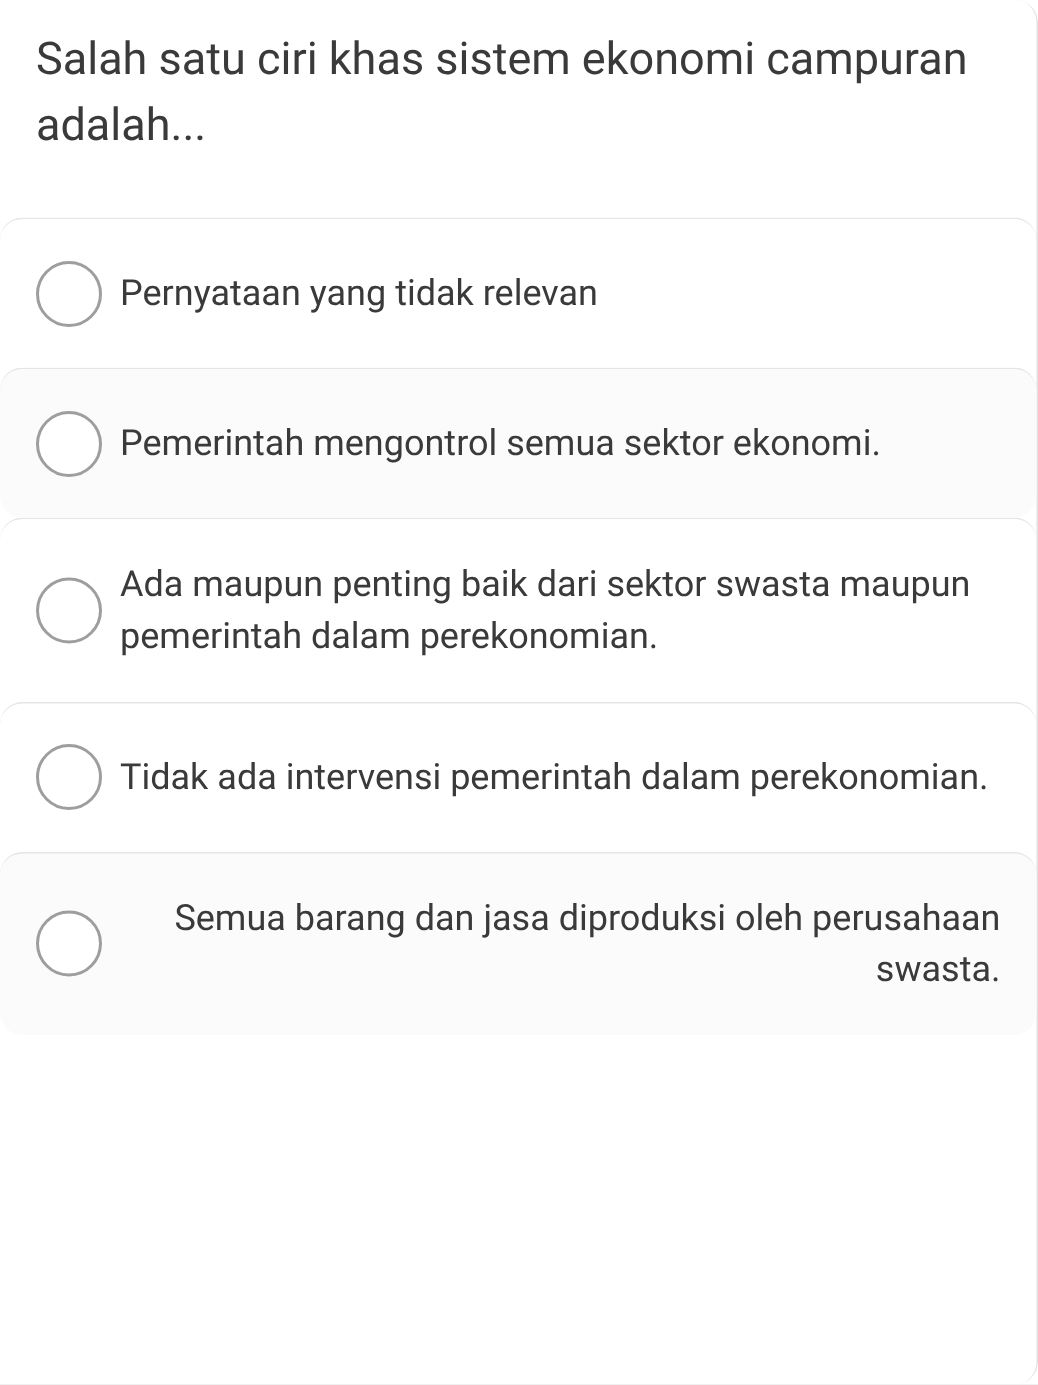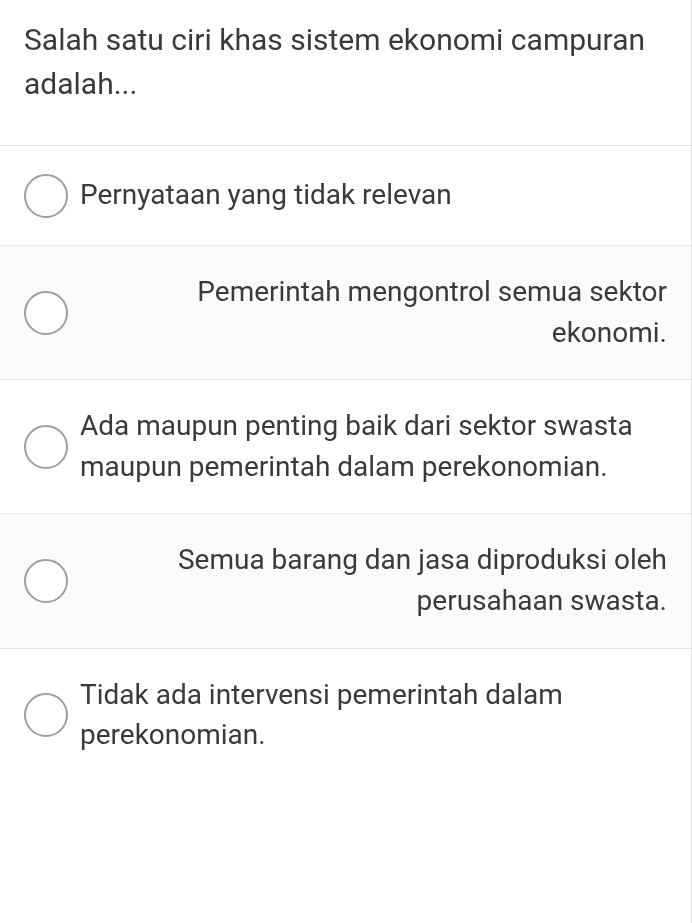--- a/index.html
+++ b/index.html
@@ -1,18 +1,19 @@
 <!DOCTYPE html>
 <html><head>
   <meta charset="utf-8">
   <style>
     * {
       margin: 0;
       padding: 0;
       box-sizing: border-box;
+      border-radius: 15px;
     }
     body {
       font-family: -apple-system, BlinkMacSystemFont, "Segoe UI", Roboto, "Helvetica Neue", Arial, sans-serif;
       background: #ffffff;
       color: #3a3a3a;
       width: 692px;
       height: 923px;
       overflow: hidden;
     }
     .container {
@@ -44,21 +45,21 @@
     .radio {
       flex-shrink: 0;
       width: 44px;
       height: 44px;
       border: 2px solid #9e9e9e;
       border-radius: 50%;
       margin-right: 12px;
       background: #ffffff;
     }
     .option-label {
-      font-size: 28px;
+      font-size: 24px;
       line-height: 1.45;
       color: #3a3a3a;
       font-weight: 400;
     }
     .alt-bg {
       background: #fbfbfb;
       text-align: right;
     }
   </style>
 </head>
@@ -75,22 +76,22 @@
   <div class="option alt-bg">
     <div class="radio"></div>
     <div class="option-label">Pemerintah mengontrol semua sektor ekonomi.</div>
   </div>
 
   <div class="option">
     <div class="radio"></div>
     <div class="option-label">Ada maupun penting baik dari sektor swasta maupun pemerintah dalam perekonomian.</div>
   </div>
 
+  <div class="option">
+    <div class="radio"></div>
+    <div class="option-label">Tidak ada intervensi pemerintah dalam perekonomian.</div>
+  </div>
+
   <div class="option alt-bg">
     <div class="radio"></div>
     <div class="option-label">Semua barang dan jasa diproduksi oleh perusahaan swasta.</div>
   </div>
-
-  <div class="option">
-    <div class="radio"></div>
-    <div class="option-label">Tidak ada intervensi pemerintah dalam perekonomian.</div>
-  </div>
 </div>
 
 </body></html>

